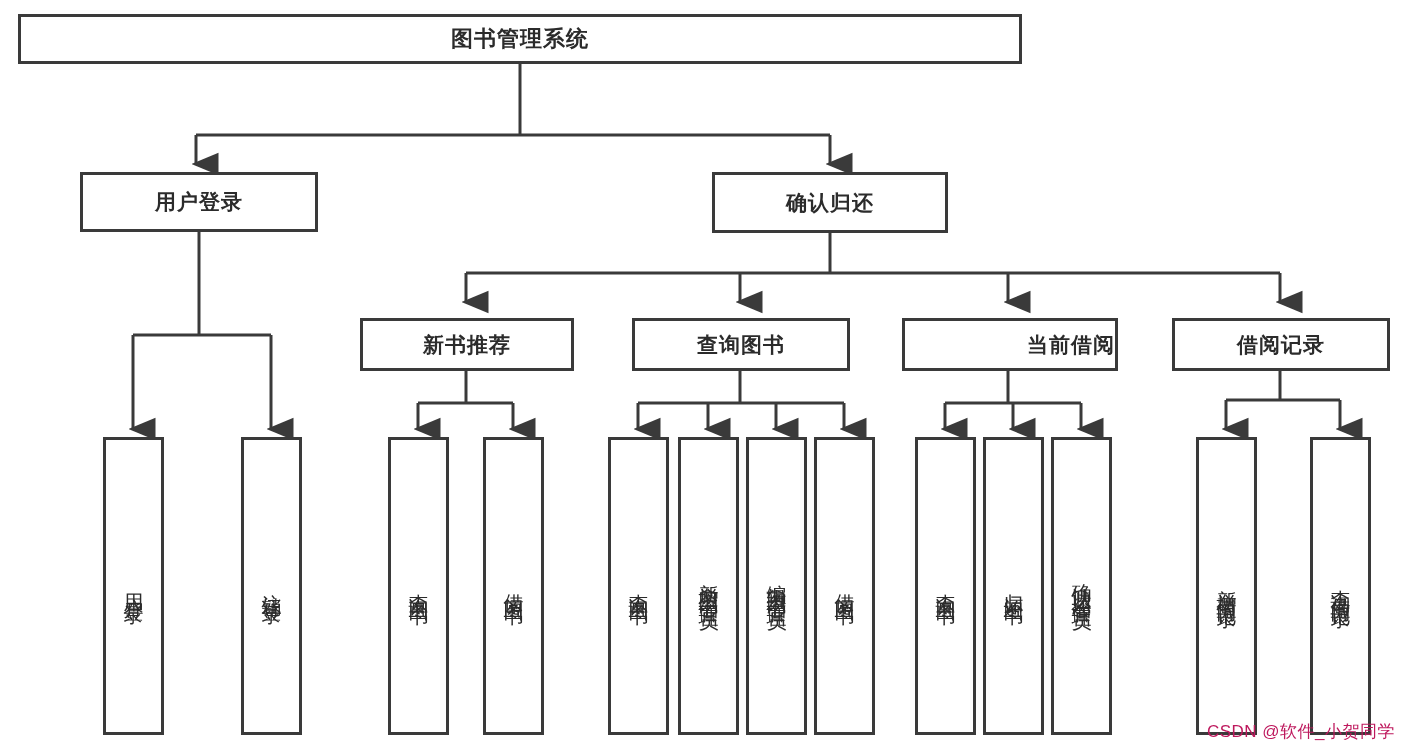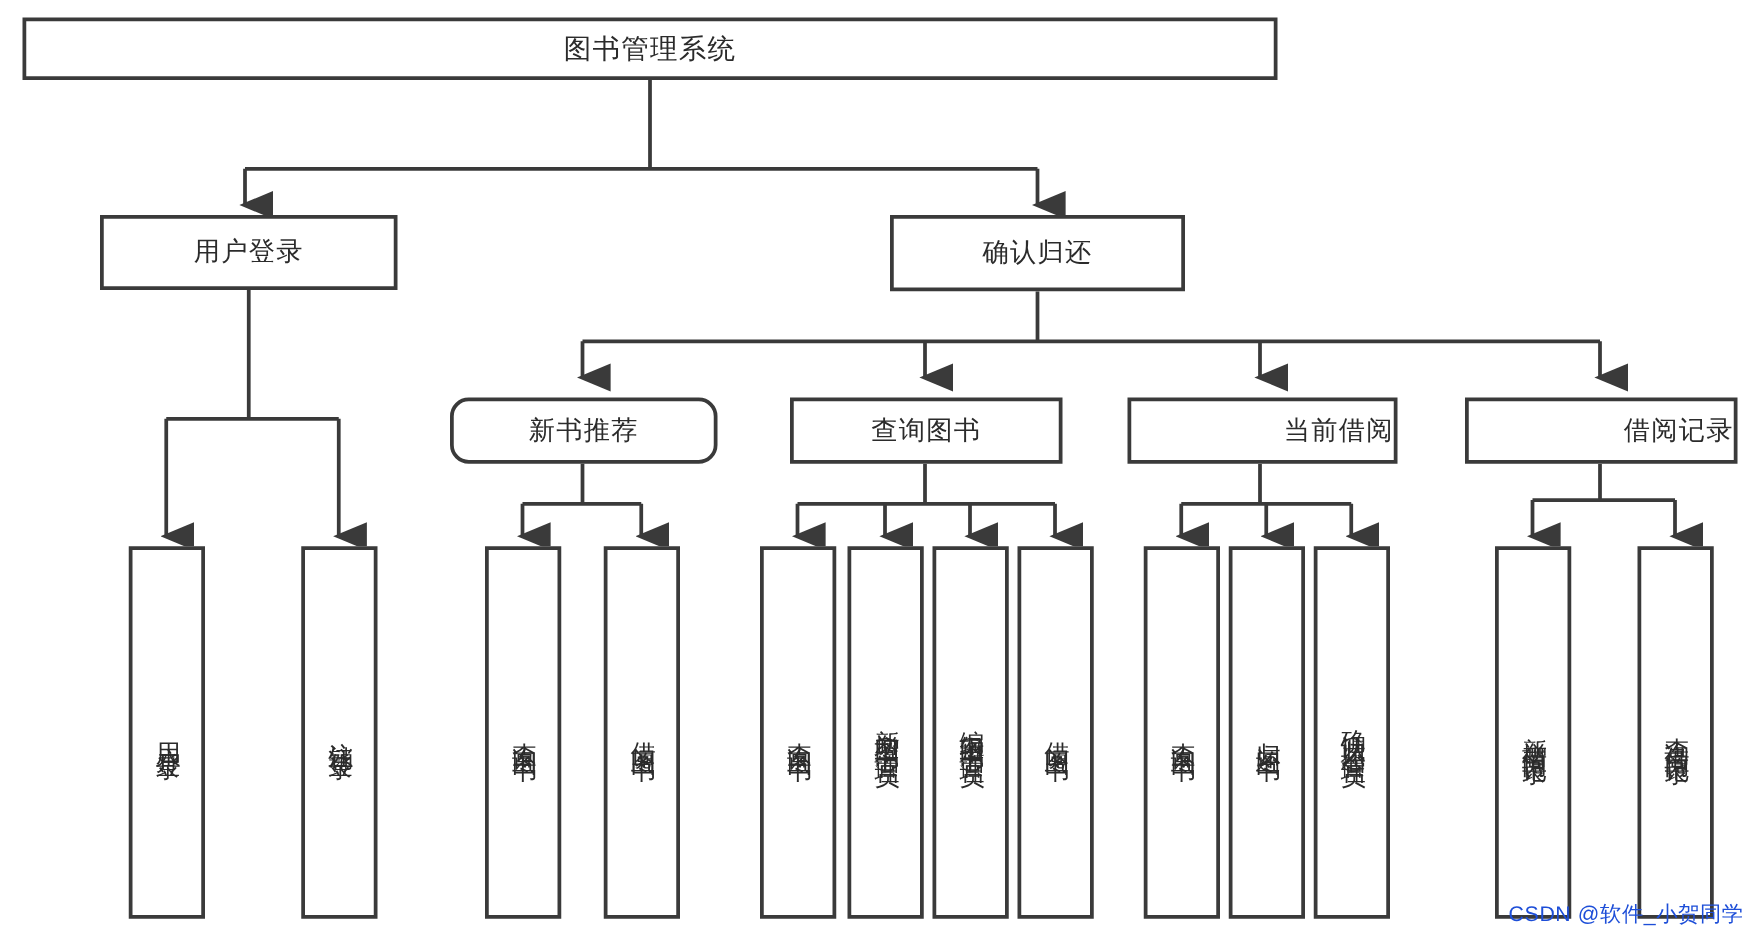--- a/index.html
+++ b/index.html
@@ -34,20 +34,21 @@
     display: flex;
     align-items: center;
     justify-content: center;
     color: #2b2b2b;
   }
   .node.h {
     
     font-size: 21px;
     letter-spacing: 1px;
     line-height: 1.2;
+    font-weight: bold;
   }
   .node.root {
     font-size: 22px;
     border-width: 3px;
   }
   .node.v {
     
     font-size: 20px;
     writing-mode: vertical-rl;
     text-orientation: upright;
@@ -60,21 +61,21 @@
     writing-mode: vertical-rl;
     text-orientation: upright;
     white-space: nowrap;
     text-align: center;
   }
   .watermark {
     position: absolute;
     right: 10px;
     bottom: 4px;
     font-size: 17px;
-    color: #1d4ed8;
+    color: #be185d;
     letter-spacing: 0.5px;
     white-space: nowrap;
   }
 </style>
 </head>
 <body>
 
 <div id="canvas">
 
   <svg class="wires" viewBox="0 0 1405 747" xmlns="http://www.w3.org/2000/svg">
@@ -133,30 +134,30 @@
     <span>图书管理系统</span>
   </div>
 
   <div class="node h" style="left:80px; top:172px; width:238px; height:60px;">
     <span>用户登录</span>
   </div>
   <div class="node h" style="left:712px; top:172px; width:236px; height:61px;">
     <span>确认归还</span>
   </div>
 
-  <div class="node h" style="left:360px; top:318px; width:214px; height:53px;border-radius:15px;">
+  <div class="node h" style="left:360px; top:318px; width:214px; height:53px;">
     <span>新书推荐</span>
   </div>
   <div class="node h" style="left:632px; top:318px; width:218px; height:53px;">
     <span>查询图书</span>
   </div>
   <div class="node h" style="left:902px; top:318px; width:216px; height:53px;justify-content:flex-end;">
     <span>当前借阅</span>
   </div>
-  <div class="node h" style="left:1172px; top:318px; width:218px; height:53px;justify-content:flex-end;">
+  <div class="node h" style="left:1172px; top:318px; width:218px; height:53px;">
     <span>借阅记录</span>
   </div>
 
   <div class="node v" style="left:103px; top:437px; width:61px; height:298px;">
     <span class="vtext">用户登录</span>
   </div>
   <div class="node v" style="left:241px; top:437px; width:61px; height:298px;">
     <span class="vtext">注销登录</span>
   </div>
 

